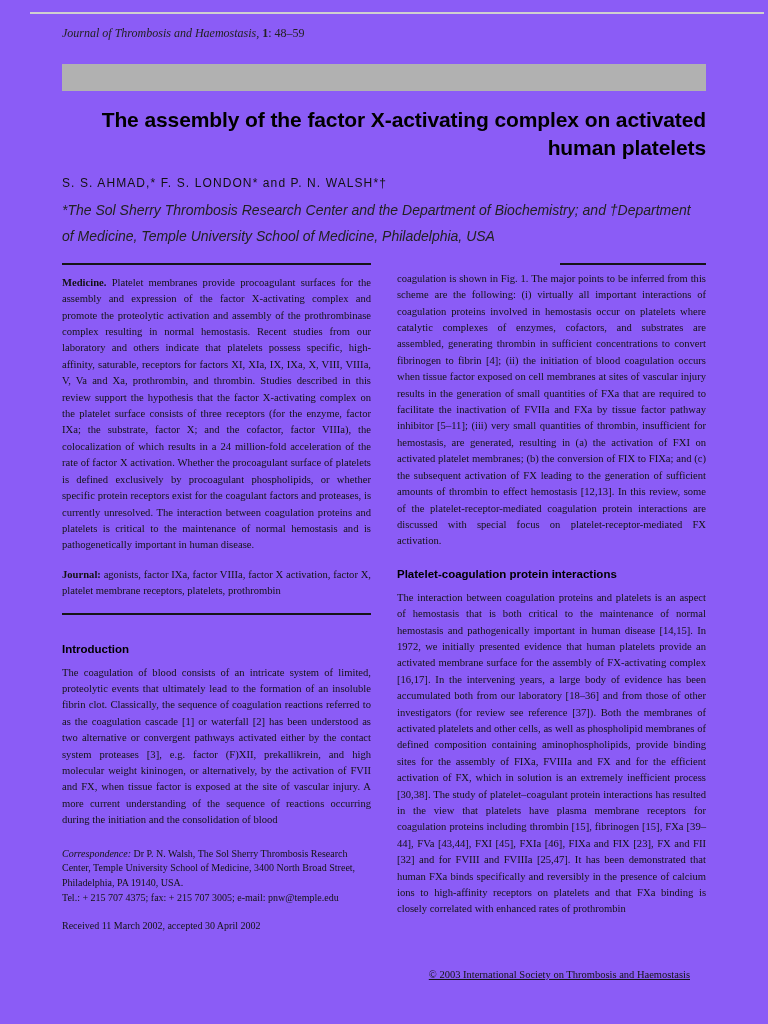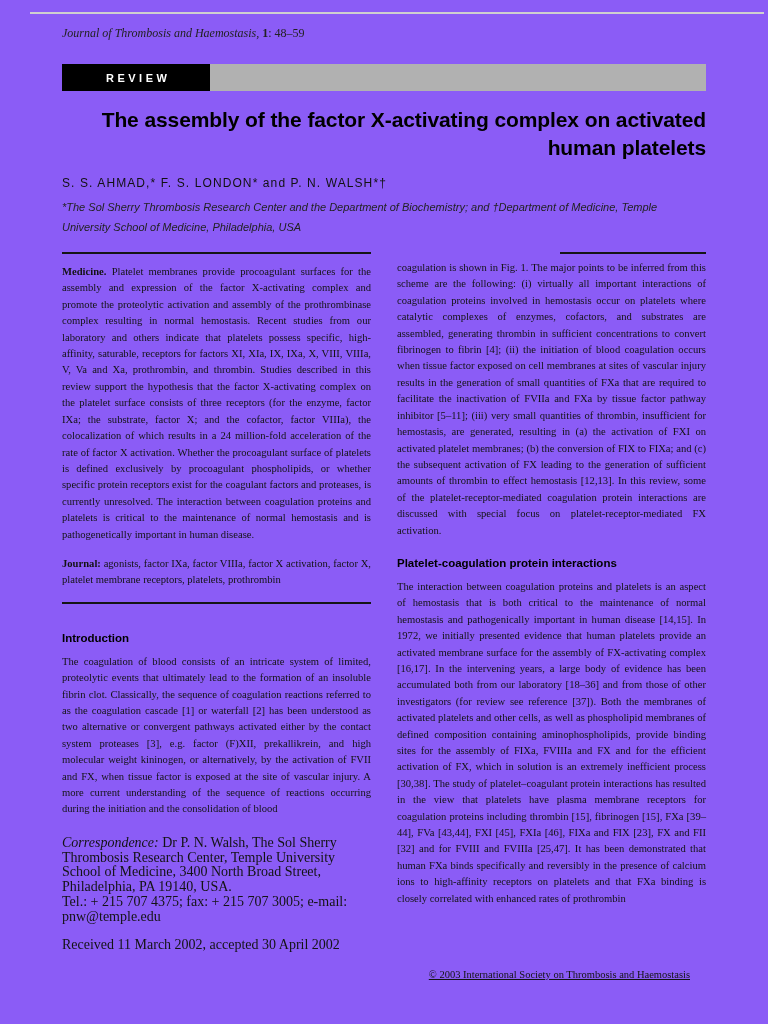--- a/index.html
+++ b/index.html
@@ -48,21 +48,21 @@
   }
   .authors {
     margin-top: 15px;
     font-family: "Liberation Sans", sans-serif;
     font-size: 12px; letter-spacing: 1.1px; color: #111;
   }
   .affiliation {
     margin-top: 8px;
     font-family: "Liberation Sans", sans-serif;
     font-style: italic;
-    font-size: 11px; line-height: 1.8; color: #222;
+    font-size: 14px; line-height: 1.8; color: #222;
   }
 
   .columns { display: flex; gap: 26px; margin-top: 14px; }
   .col { flex: 1; min-width: 0; }
 
   .rule { height: 2px; background: #151515; }
   .right-rule { width: 146px; margin-left: auto; margin-bottom: 6px; }
 
   .body-text {
     font-size: 10.6px; line-height: 16.4px;
@@ -73,21 +73,21 @@
   .keywords { margin-top: 13px; }
   .rule-bottom { margin-top: 13px; }
 
   .section-heading {
     font-family: "Liberation Sans", sans-serif;
     font-size: 11.5px; font-weight: bold;
     margin: 28px 0 10px 0; color: #000;
   }
   .right .section-heading { margin-top: 18px; }
 
-  .small-text { font-size: 14px; line-height: 14.8px; color: #131313; }
+  .small-text { font-size: 10px; line-height: 14.8px; color: #131313; }
   .corr { margin-top: 18px; }
   .corr p { margin: 0; }
   .received { margin-top: 13px; }
 
   .copyright {
     position: absolute;
     right: 62px; bottom: 28px;
     font-size: 10.5px; color: #131313;
     margin: 16px;
     text-decoration: underline;
@@ -100,21 +100,20 @@
   <div class="page-top-edge"></div>
 
   <div class="content">
 
     <div class="journal-line">
       <span class="jname">Journal of Thrombosis and Haemostasis,</span>
       <span class="bold">1</span><span>: 48–59</span>
     </div>
 
     <div class="review-bar">
-      <div class="review-badge">REVIEW</div>
       <div class="review-bar-fill"></div>
     </div>
 
     <h1 class="title">The assembly of the factor X-activating complex on activated human platelets</h1>
 
     <div class="authors">S. S. AHMAD,* F. S. LONDON* and P. N. WALSH*†</div>
 
     <div class="affiliation">*The Sol Sherry Thrombosis Research Center and the Department of Biochemistry; and †Department of Medicine, Temple University School of Medicine, Philadelphia, USA</div>
 
     <div class="columns">

